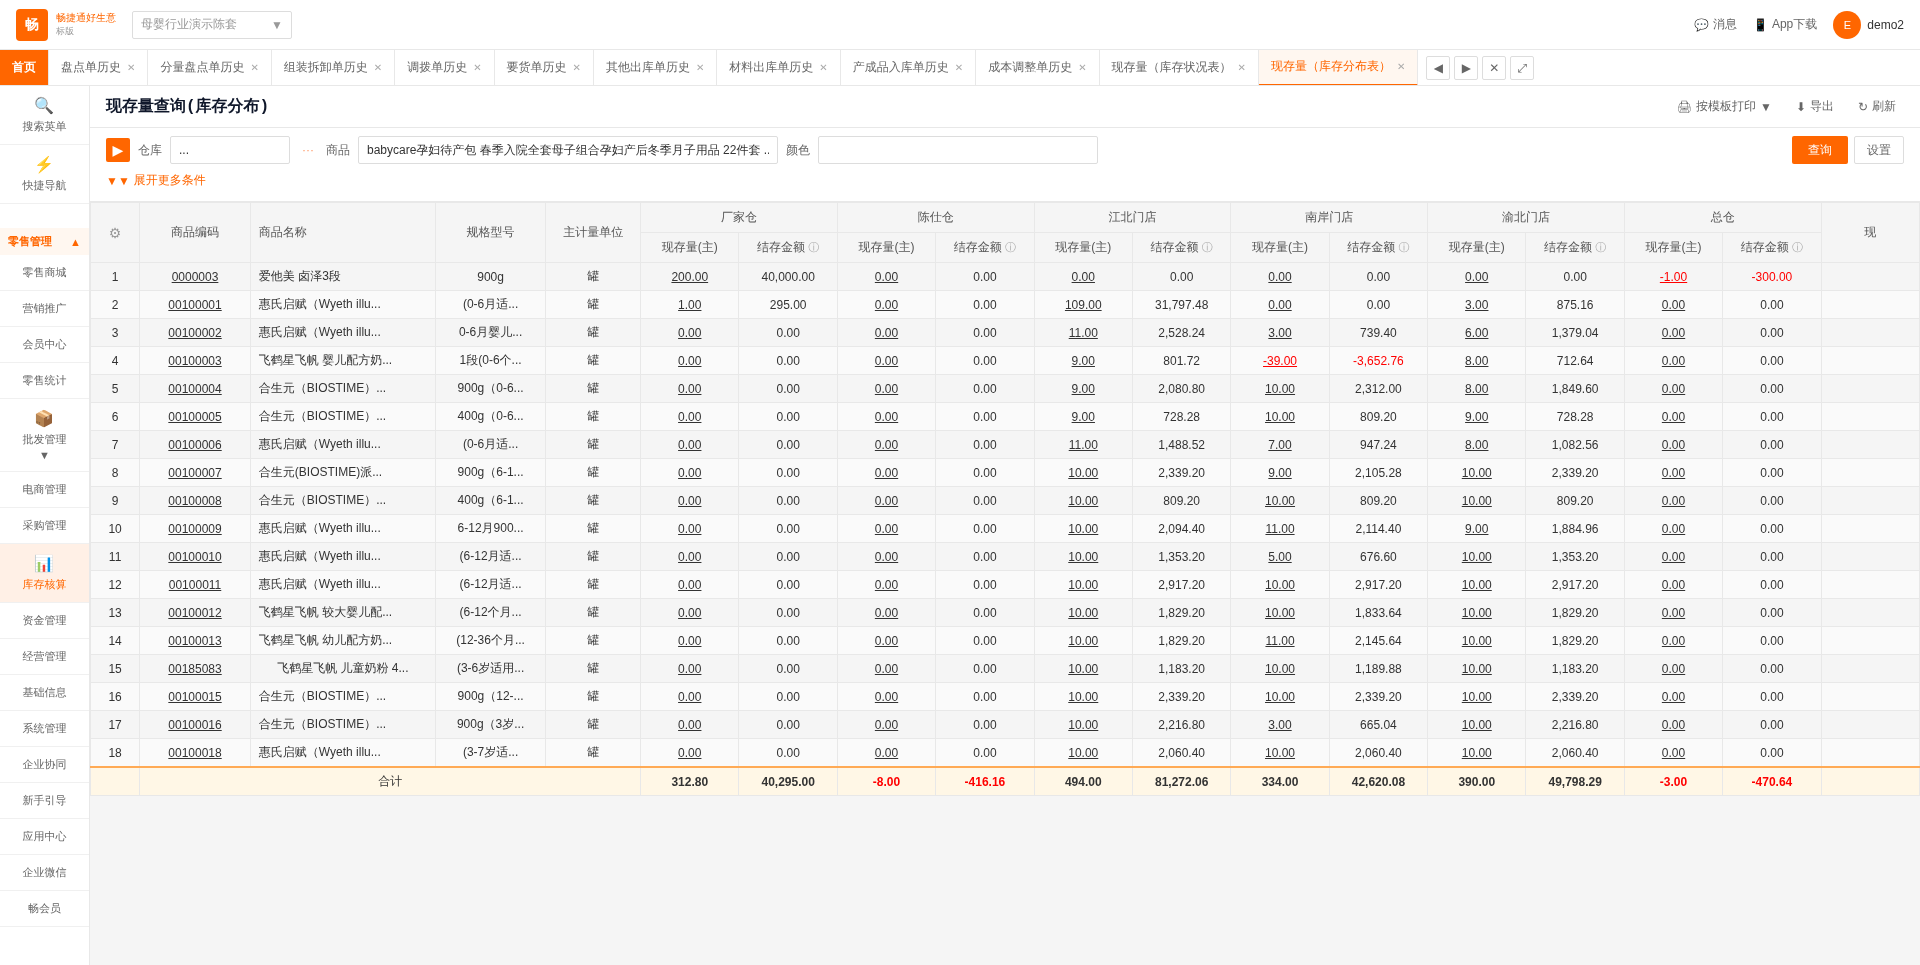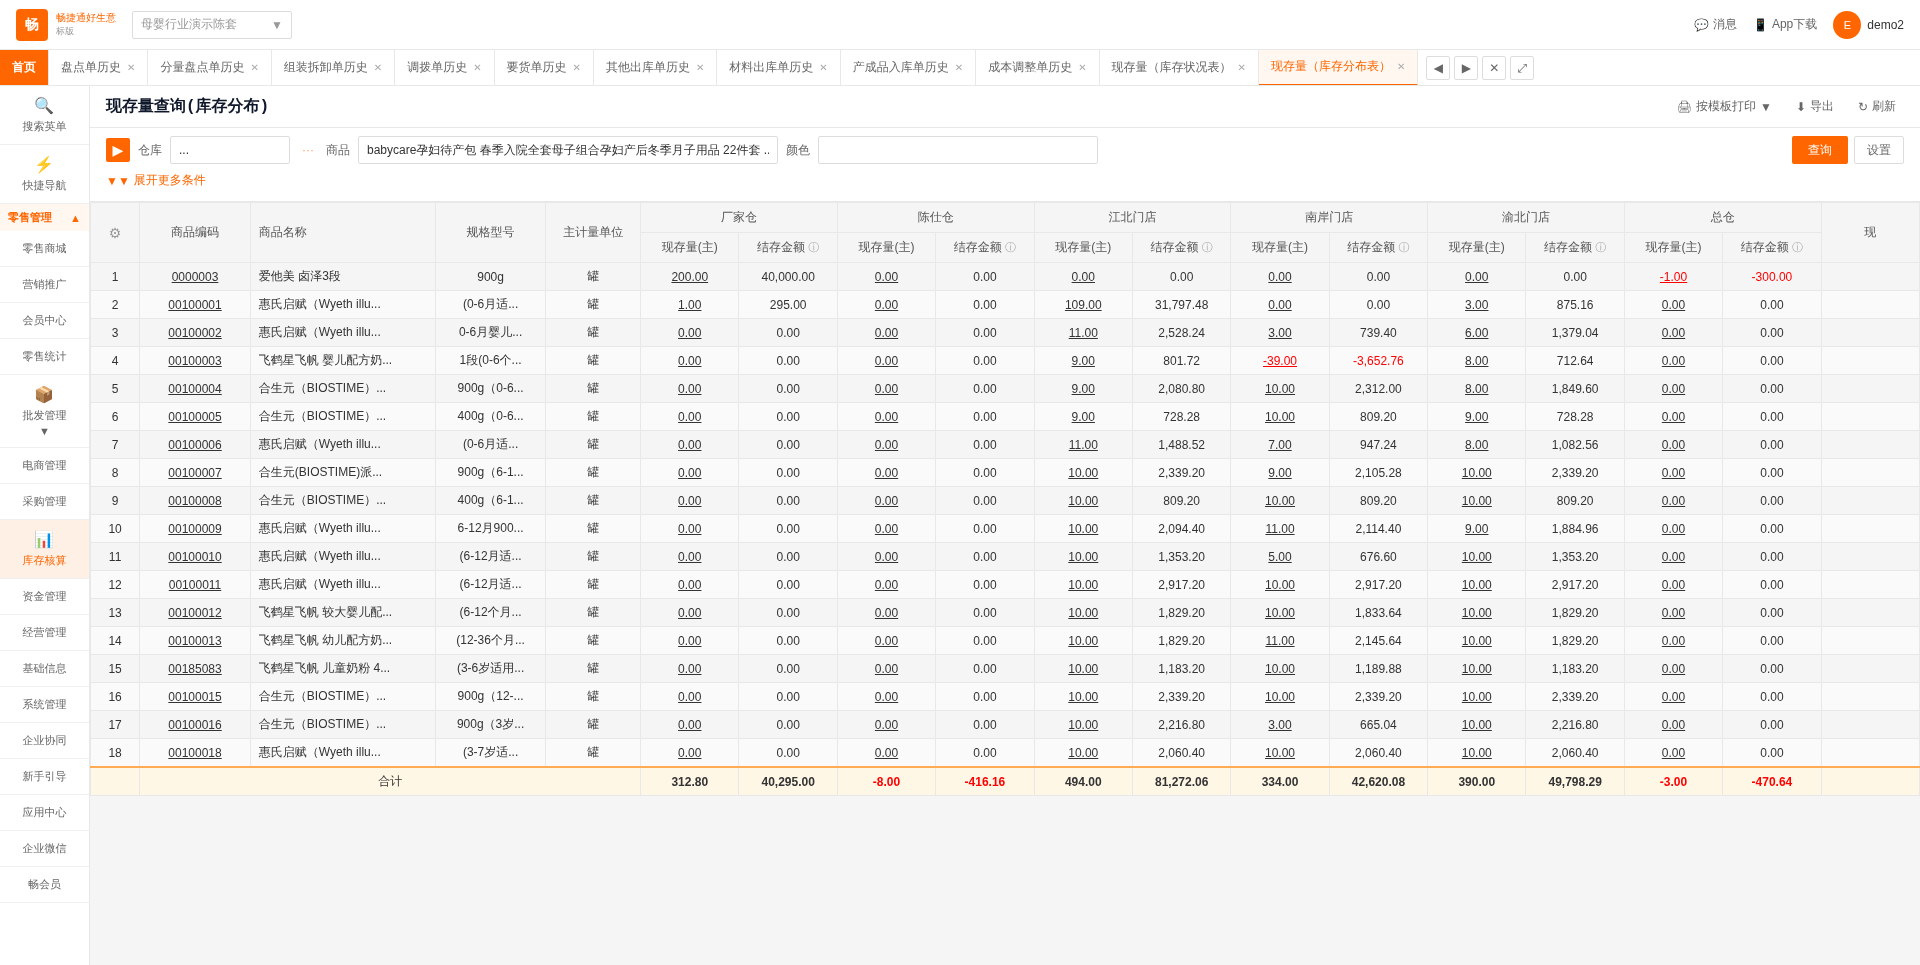--- a/index.html
+++ b/index.html
@@ -23,21 +23,21 @@
     .tabs-nav-btn { width: 24px; height: 24px; border: 1px solid #ddd; border-radius: 2px; display: flex; align-items: center; justify-content: center; cursor: pointer; color: #666; font-size: 12px; }
 
     
     .main-layout { display: flex; height: calc(965px - 86px); }
 
     
     .sidebar { width: 90px; background: #fff; border-right: 1px solid #e8e8e8; display: flex; flex-direction: column; overflow-y: auto; }
     .sidebar-item { padding: 10px 4px; display: flex; flex-direction: column; align-items: center; gap: 2px; cursor: pointer; font-size: 11px; color: #666; border-bottom: 1px solid #f0f0f0; }
     .sidebar-item.active { color: #ff6600; background: #fff0e6; }
     .sidebar-item .s-icon { font-size: 16px; margin-bottom: 2px; }
-    .sidebar-section { padding: 6px 8px; font-size: 11px; color: #ff6600; font-weight: bold; display: flex; align-items: center; justify-content: space-between; background: #fff7f0; }
+    .sidebar-section { padding: 6px 8px; font-size: 11px; color: #ff6600; font-weight: bold; display: flex; align-items: center; justify-content: space-between; background: #fff7f0; margin-top: 24px; }
 
     
     .content-area { flex: 1; display: flex; flex-direction: column; overflow: hidden; }
 
     
     .page-header { padding: 8px 16px; background: #fff; border-bottom: 1px solid #e8e8e8; display: flex; align-items: center; justify-content: space-between; }
     .page-title { font-size: 16px; font-weight: bold; color: #0f172a; font-family: Liberation Mono, monospace; }
     .header-actions { display: flex; gap: 8px; align-items: center; }
     .btn-icon { display: flex; align-items: center; gap: 4px; padding: 4px 8px; cursor: pointer; color: #666; font-size: 12px; }
 
@@ -546,21 +546,21 @@
     <td style="">2,145.64</td>
     <td><span class="num-link">10.00</span></td>
     <td>1,829.20</td>
     <td style=""><span class="num-link" style="">0.00</span></td>
     <td style="">0.00</td>
     <td></td>
   </tr>
             <tr>
     <td>15</td>
     <td><span class="num-link">00185083</span></td>
-    <td style="text-align:left;">飞鹤星飞帆 儿童奶粉 4...</td>
+    <td style="text-align:center;">飞鹤星飞帆 儿童奶粉 4...</td>
     <td>(3-6岁适用...</td>
     <td>罐</td>
     <td><span class="num-link">0.00</span></td>
     <td>0.00</td>
     <td><span class="num-link">0.00</span></td>
     <td>0.00</td>
     <td><span class="num-link">10.00</span></td>
     <td>1,183.20</td>
     <td style=""><span class="num-link" style="">10.00</span></td>
     <td style="">1,189.88</td>

